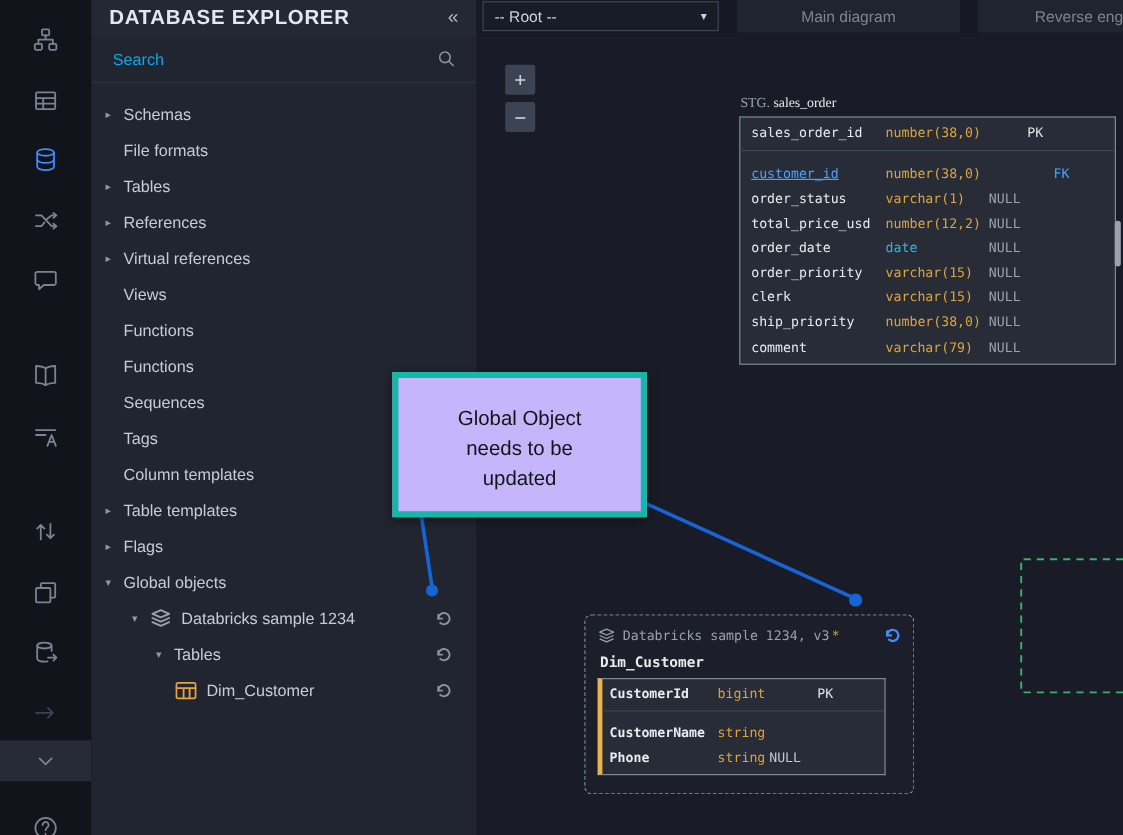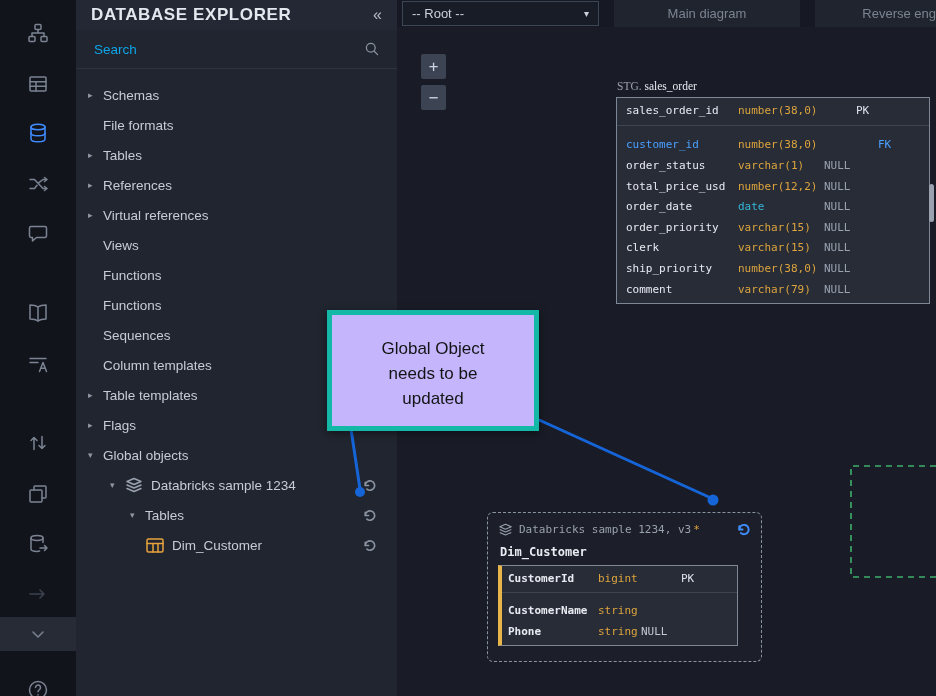--- a/index.html
+++ b/index.html
@@ -50,21 +50,21 @@
   .so-title{font-family:Liberation Serif, serif;font-size:11.5px;margin-bottom:5px;margin-left:1px}
   .so-schema{color:#99a1af}
   .so-name{color:#e8ebf1}
   .so-box{border:1px solid #7e8796;background:#272c37;padding:2px 0 4px}
   .erow{height:20.6px;display:flex;align-items:center;padding:0 9px;font-family:"DejaVu Sans Mono",monospace;font-size:11px}
   .cname{width:112px;color:#e8ebf1;flex-shrink:0}
   .ctype{width:86px;color:#dda43d;flex-shrink:0}
   .cflag{color:#99a1af}
   .flag-pk{padding-left:32px;color:#dfe3ea}
   .flag-fk{padding-left:54px;color:#4ba0ff}
-  .fkname{color:#4ba0ff;}
+  .fkname{color:#4ba0ff;text-decoration:underline}
   .type-date{color:#35b6d9}
   .esep{border-top:1px solid #3d4452;margin:4px 0 9px}
 
   
   .dc{position:absolute;left:90px;top:485px;width:275px;height:150px;border:1px dashed #8a93a2;border-radius:6px;padding:7px 10px 0;background:rgba(255,255,255,0.015)}
   .dc-head{display:flex;align-items:center;height:19px;font-family:"DejaVu Sans Mono",monospace;font-size:11px;color:#99a1af}
   .dc-head .stk{display:flex;margin-right:6px}
   .dc-head .stk svg{width:15px;height:14px;stroke:#99a1af;fill:none;stroke-width:1.3;stroke-linejoin:round}
   .dc-star{color:#dda43d;margin-left:2px}
   .dc-undo{margin-left:auto;display:flex}
@@ -217,20 +217,24 @@
       <div class="trow">
           <span class="chev"></span>
           <span>Functions</span>
         </div>
       <div class="trow">
           <span class="chev"></span>
           <span>Sequences</span>
         </div>
       <div class="trow">
           <span class="chev"></span>
+          <span>Tags</span>
+        </div>
+      <div class="trow">
+          <span class="chev"></span>
           <span>Column templates</span>
         </div>
       <div class="trow">
           <span class="chev">▸</span>
           <span>Table templates</span>
         </div>
       <div class="trow">
           <span class="chev">▸</span>
           <span>Flags</span>
         </div>

